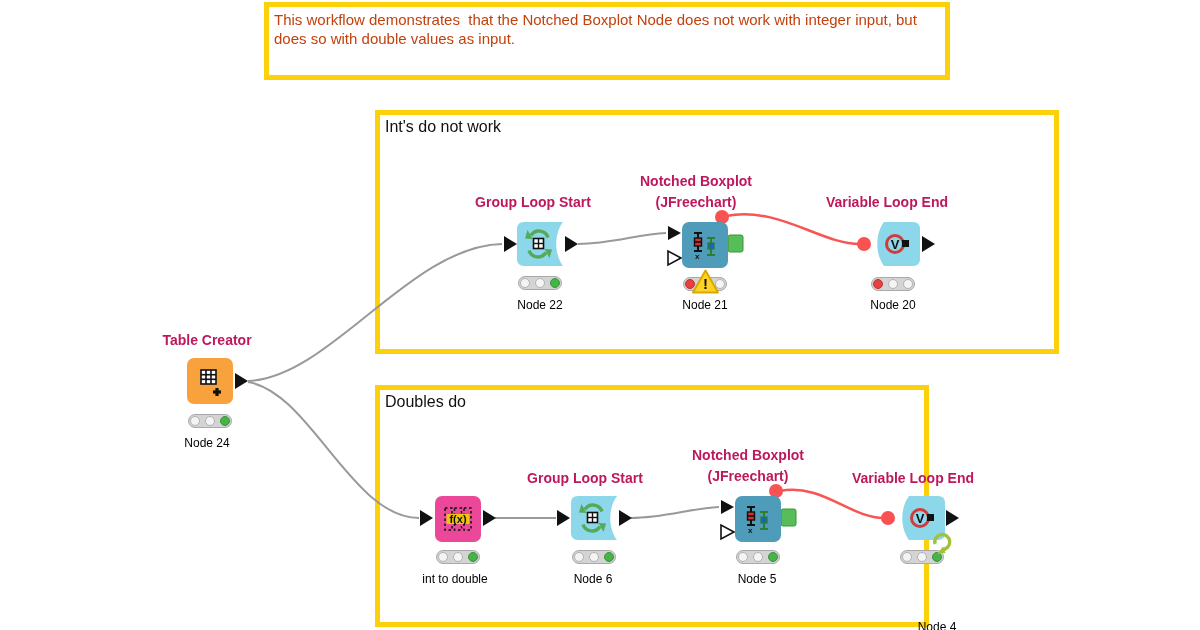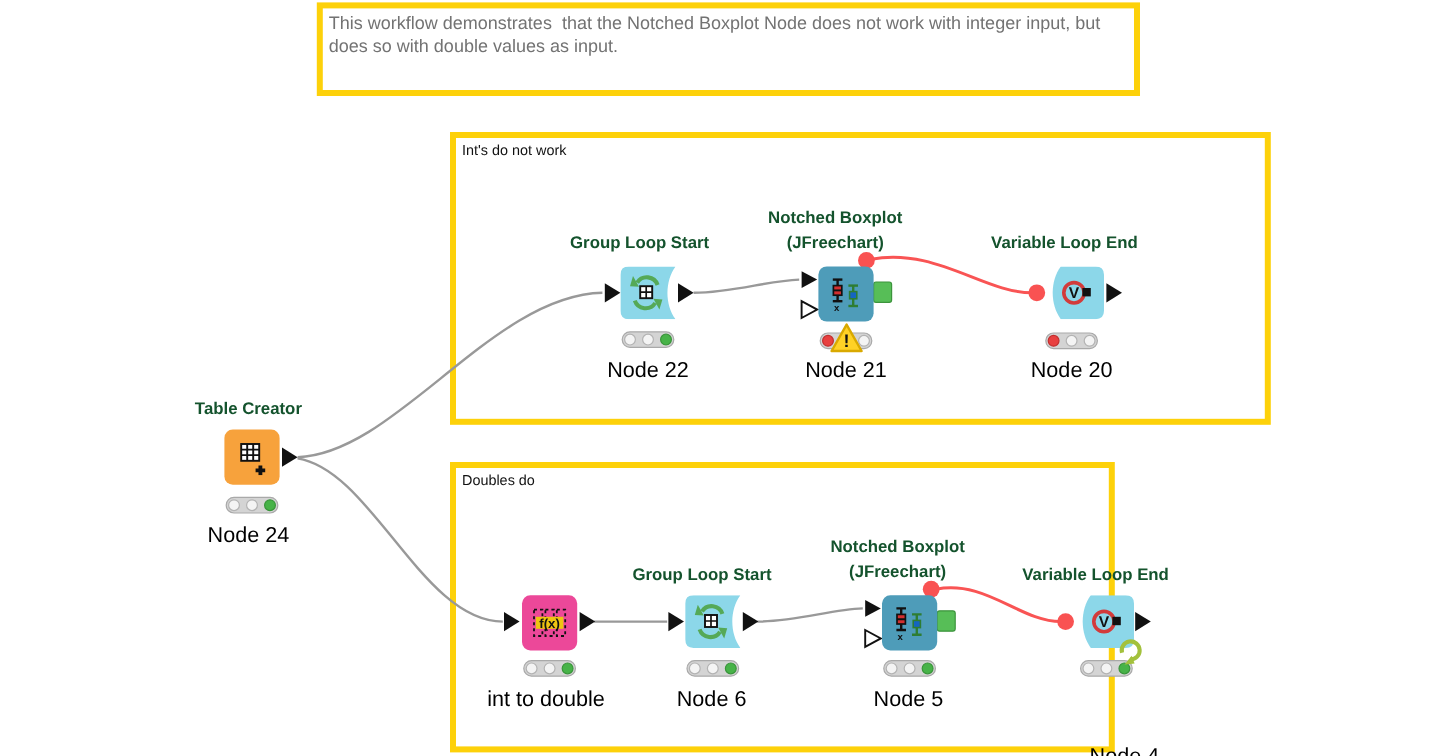--- a/index.html
+++ b/index.html
@@ -10,34 +10,34 @@
     color:#000;
   }
   .abs{position:absolute;}
   
   .anno{
     position:absolute;background:#fff;border:5px solid #fdd10a;
     box-sizing:border-box;
   }
   .anno-text{
     position:absolute;left:5px;top:3px;right:5px;
-    font-size:15px;line-height:19px;color:#737373;white-space:pre-wrap;
+    font-size:15px;line-height:19px;color:#c2410c;white-space:pre-wrap;
   }
   .group-label{
     position:absolute;left:5px;top:3px;
-    font-size:12px;color:#111;
+    font-size:16px;color:#111;
   }
   
   .node-title{
     position:absolute;width:180px;text-align:center;
-    font-size:14px;font-weight:bold;line-height:21px;color:#14532d;
+    font-size:14px;font-weight:bold;line-height:21px;color:#be185d;
   }
   .node-label{
     position:absolute;width:130px;text-align:center;
-    font-size:18px;color:#000;
+    font-size:12px;color:#000;
   }
   .node-body{
     position:absolute;width:46px;height:46px;border-radius:7px;
     display:flex;align-items:center;justify-content:center;
   }
   .body-orange{background:#f7a23c;}
   .body-teal{background:#4e9cb9;}
   .body-gold{background:#ec4899;}
   .status{
     position:absolute;width:44px;height:14px;box-sizing:border-box;

